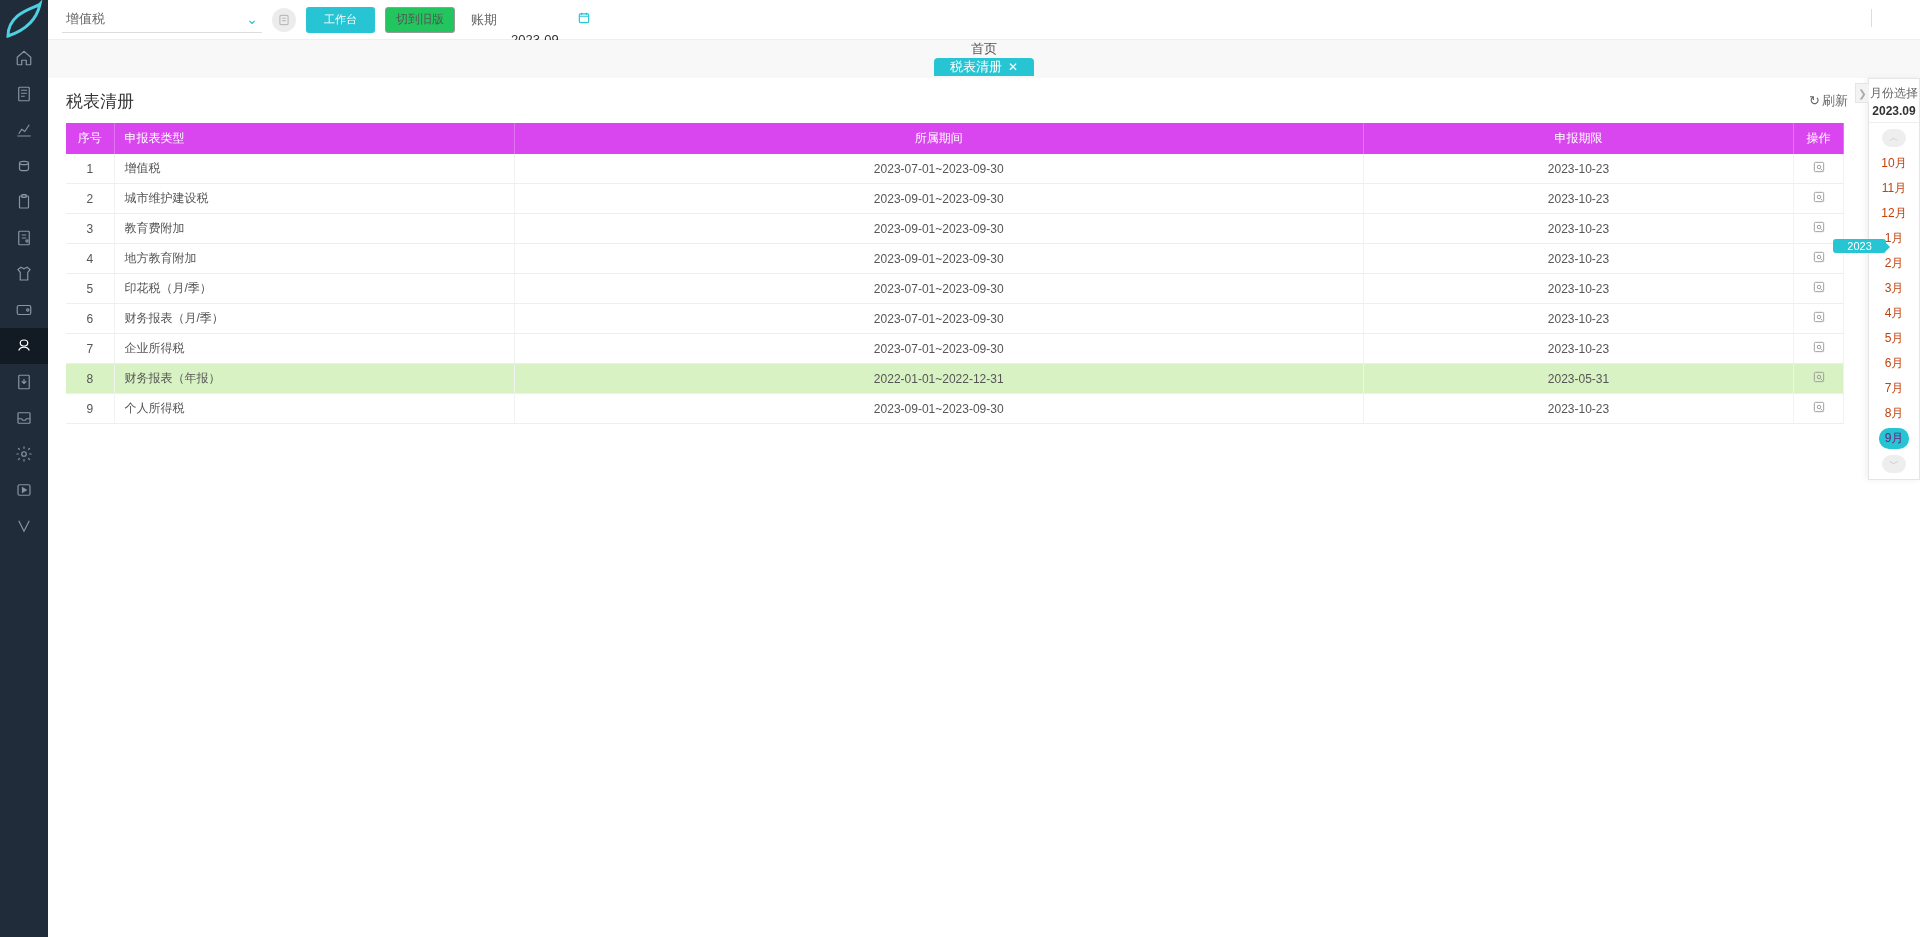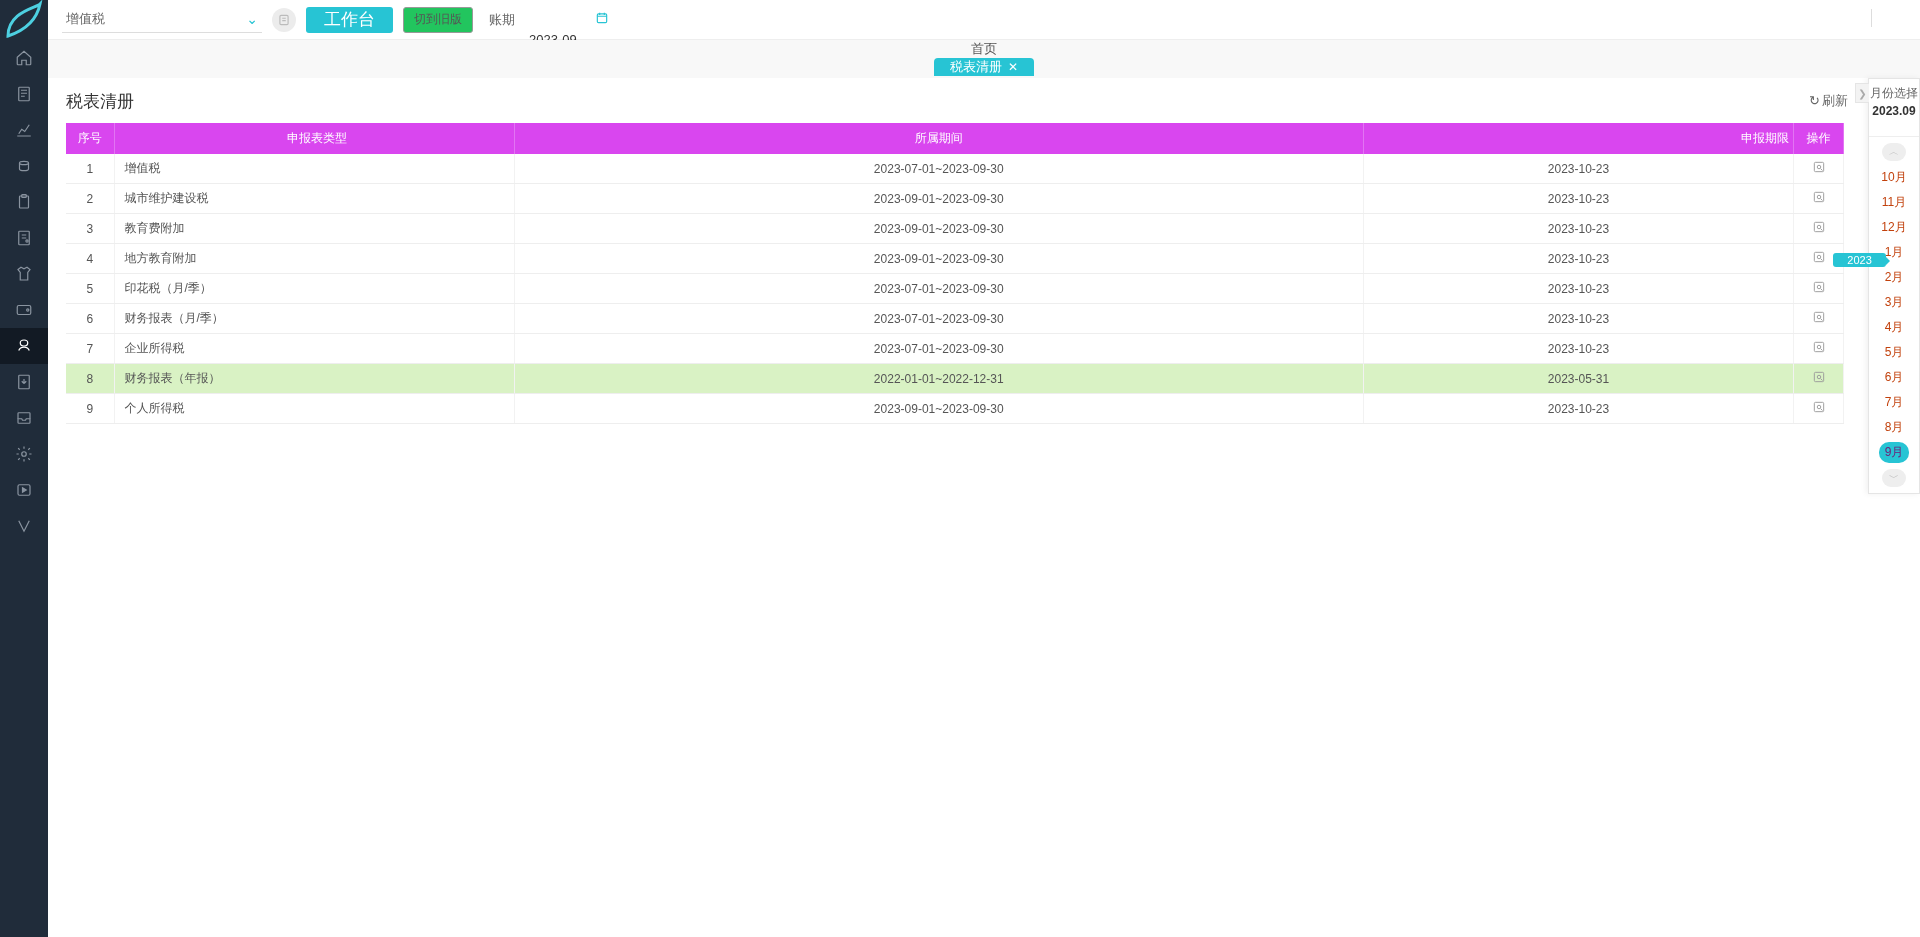--- a/index.html
+++ b/index.html
@@ -12,21 +12,21 @@
 .sidebar-item { width: 48px; height: 36px; display: flex; align-items: center; justify-content: center; color: #8a94a0; cursor: pointer; }
 .sidebar-item.active { background: #121a24; color: #fff; }
 .sidebar-item svg { width: 18px; height: 18px; }
 
 
 .main { flex: 1; display: flex; flex-direction: column; background: #fff; }
 .topbar { height: 40px; display: flex; align-items: center; padding: 0 14px; border-bottom: 1px solid #eee; gap: 10px; }
 .dropdown-field { width: 200px; height: 26px; border-bottom: 1px solid #ddd; display: flex; align-items: center; justify-content: space-between; padding: 0 4px; color: #666; cursor: pointer; }
 .chevron { color: #27c4d4; font-size: 14px; }
 .circle-icon { width: 24px; height: 24px; border-radius: 50%; background: #ececec; display: flex; align-items: center; justify-content: center; color: #bbb; }
-.btn-primary { background: #27c4d4; color: #fff; border: none; border-radius: 3px; height: 26px; padding: 0 18px; font-size: 17px; cursor: pointer; }
+.btn-primary { background: #27c4d4; color: #fff; border: none; border-radius: 3px; height: 26px; padding: 0 18px; font-size: 11px; cursor: pointer; }
 .btn-outline { background: #22c55e; border: 1px solid #999; color: #555; border-radius: 3px; height: 26px; padding: 0 10px; font-size: 12px; cursor: pointer; }
 .period-label { color: #666; margin-left: 6px; }
 .period-value { color: #333; border-bottom: 1px solid #ddd; padding: 2px 4px; margin-top: 41px; }
 .cal-icon { color: #27c4d4; margin-left: 4px; }
 .topbar-right { margin-left: auto; display: flex; align-items: center; gap: 14px; color: #666; flex-direction: column; }
 .divider { width: 1px; height: 18px; background: #ddd; }
 .avatar { width: 22px; height: 22px; border-radius: 50%; background: #ddd; display: inline-flex; align-items: center; justify-content: center; color: #aaa; font-size: 14px; }
 
 
 .tabstrip { height: 38px; background: #f8f8f8; display: flex; align-items: center; padding: 0 14px; gap: 0; position: relative; flex-direction: column; }
@@ -38,36 +38,36 @@
 
 
 .content { flex: 1; padding: 12px 18px; background: #fff; position: relative; }
 .page-title { font-size: 17px; color: #333; margin-bottom: 10px; }
 .refresh { position: absolute; right: 72px; top: 14px; color: #666; cursor: pointer; font-size: 13px; }
 .refresh-icon { display: inline-block; margin-right: 2px; }
 
 
 table { width: calc(100% - 58px); border-collapse: collapse; font-size: 12px; }
 thead th { background: #d946ef; color: #fff; font-weight: normal; padding: 7px 4px; text-align: center; border-right: 1px solid rgba(255,255,255,0.25); }
-thead th.left { text-align: center; padding-left: 10px; margin-top: 44px; }
+thead th.left { text-align: left; padding-left: 10px; margin-top: 44px; }
 tbody td { padding: 6px 8px; border-bottom: 1px solid #eee; border-right: 1px solid #f2f2f2; text-align: center; color: #555; }
 tbody td.left { text-align: left; padding-left: 10px; }
 tbody tr.hl { background: #d9f2c4; }
 .col-seq { width: 48px; }
 .col-type { width: 400px; }
 .col-period { width: auto; }
-.col-deadline { width: 430px; text-align: right; }
+.col-deadline { width: 430px; }
 .col-action { width: 50px; }
 .action-icon { color: #999; cursor: pointer; }
 
 
 .month-panel { position: absolute; right: 0; top: 0; width: 52px; background: #fff; border: 1px solid #e5e5e5; box-shadow: -2px 0 6px rgba(0,0,0,0.06); display: flex; flex-direction: column; align-items: center; font-size: 12px; }
 .month-panel .collapse { position: absolute; left: -14px; top: 4px; width: 14px; height: 20px; background: #f3f3f3; border: 1px solid #e5e5e5; border-right: none; display: flex; align-items: center; justify-content: center; color: #aaa; cursor: pointer; font-size: 10px; }
 .month-title { padding: 6px 0 2px; color: #666; }
-.month-year { font-weight: bold; color: #333; padding-bottom: 18px; border-bottom: 1px solid #eee; width: 100%; text-align: center; }
+.month-year { font-weight: bold; color: #333; padding-bottom: 4px; border-bottom: 1px solid #eee; width: 100%; text-align: center; }
 .scroll-btn { width: 24px; height: 18px; border-radius: 9px; background: #eee; color: #bbb; display: flex; align-items: center; justify-content: center; margin: 6px 0; cursor: pointer; font-size: 10px; }
 .month-list { display: flex; flex-direction: column; align-items: center; gap: 4px; position: relative; }
 .month-item { padding: 2px 6px; color: #c2410c; cursor: pointer; border-radius: 10px; }
 .month-item.selected { background: #27c4d4; color: #701a75; }
 .year-badge { position: absolute; left: -42px; top: 86px; background: #27c4d4; color: #fff; font-size: 11px; padding: 1px 14px; border-radius: 3px; }
 .year-badge::after { content: ""; position: absolute; right: -4px; top: 4px; border-left: 4px solid #27c4d4; border-top: 4px solid transparent; border-bottom: 4px solid transparent; }
 
 .headset-icon, .fullscreen-icon, .close-icon-lg { display:inline-flex; }
 </style>
 </head>

